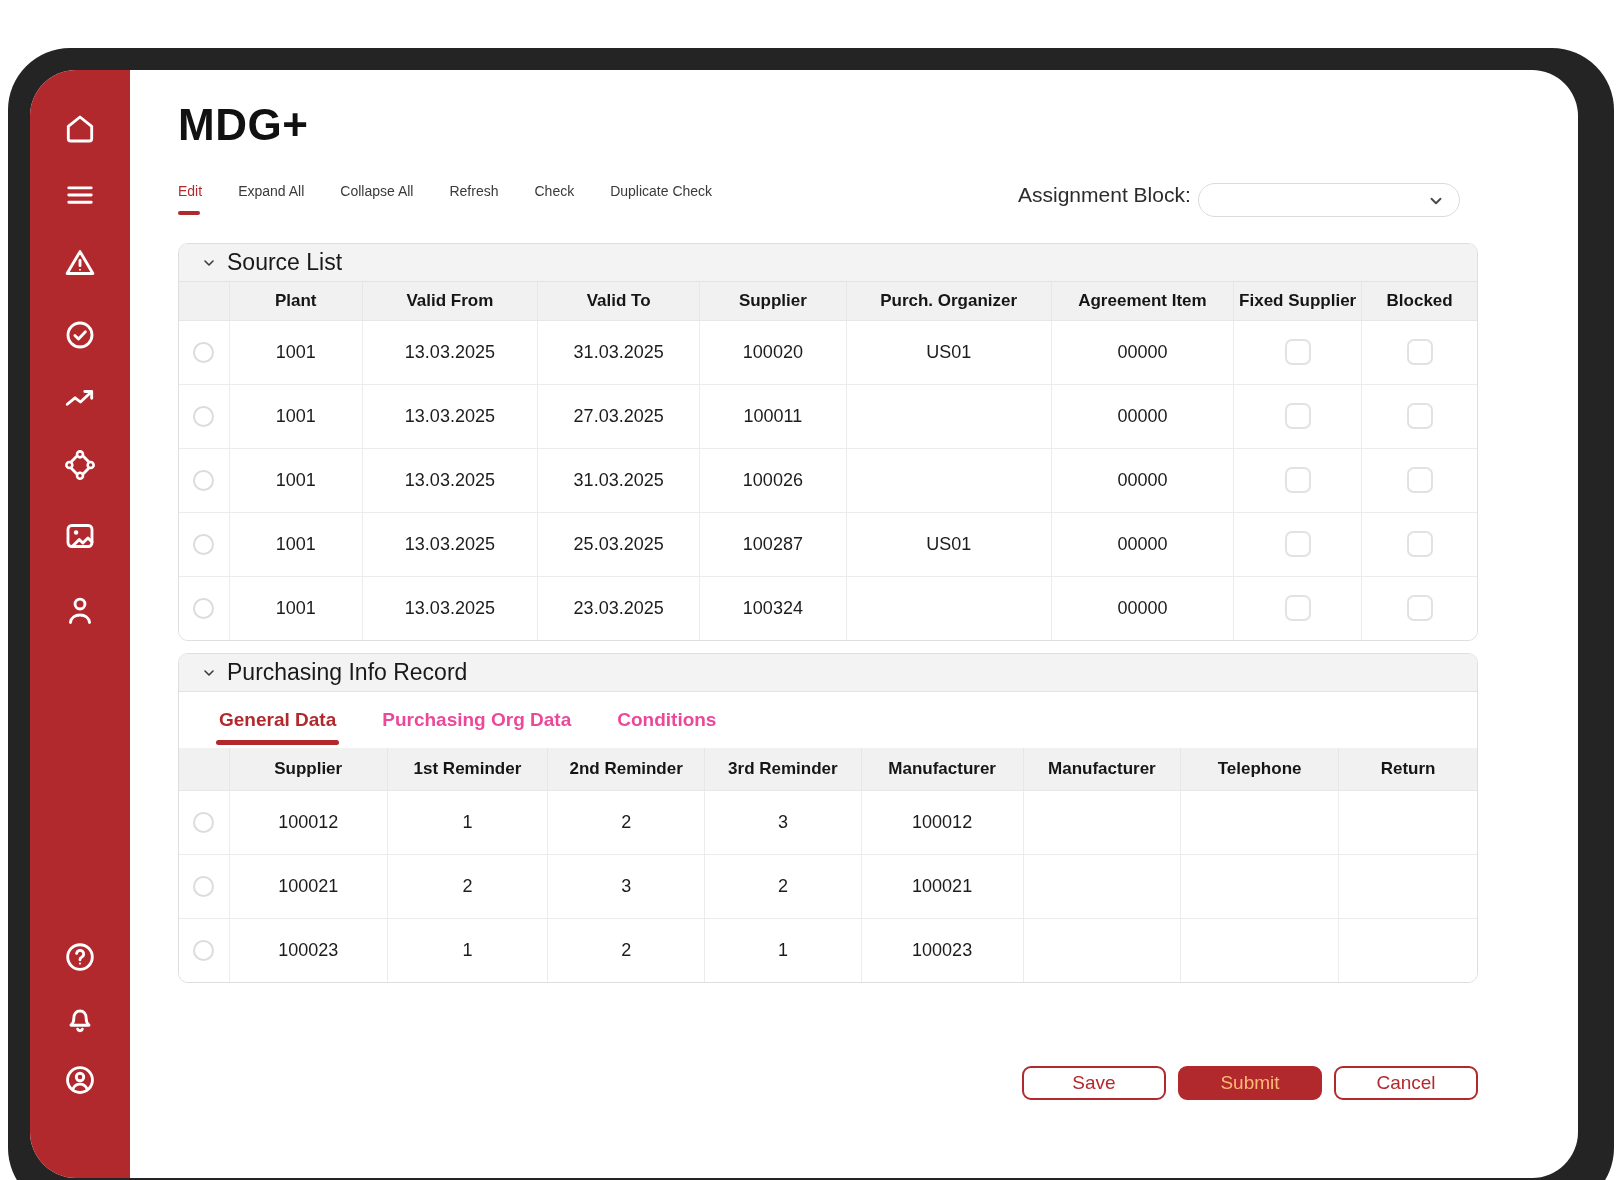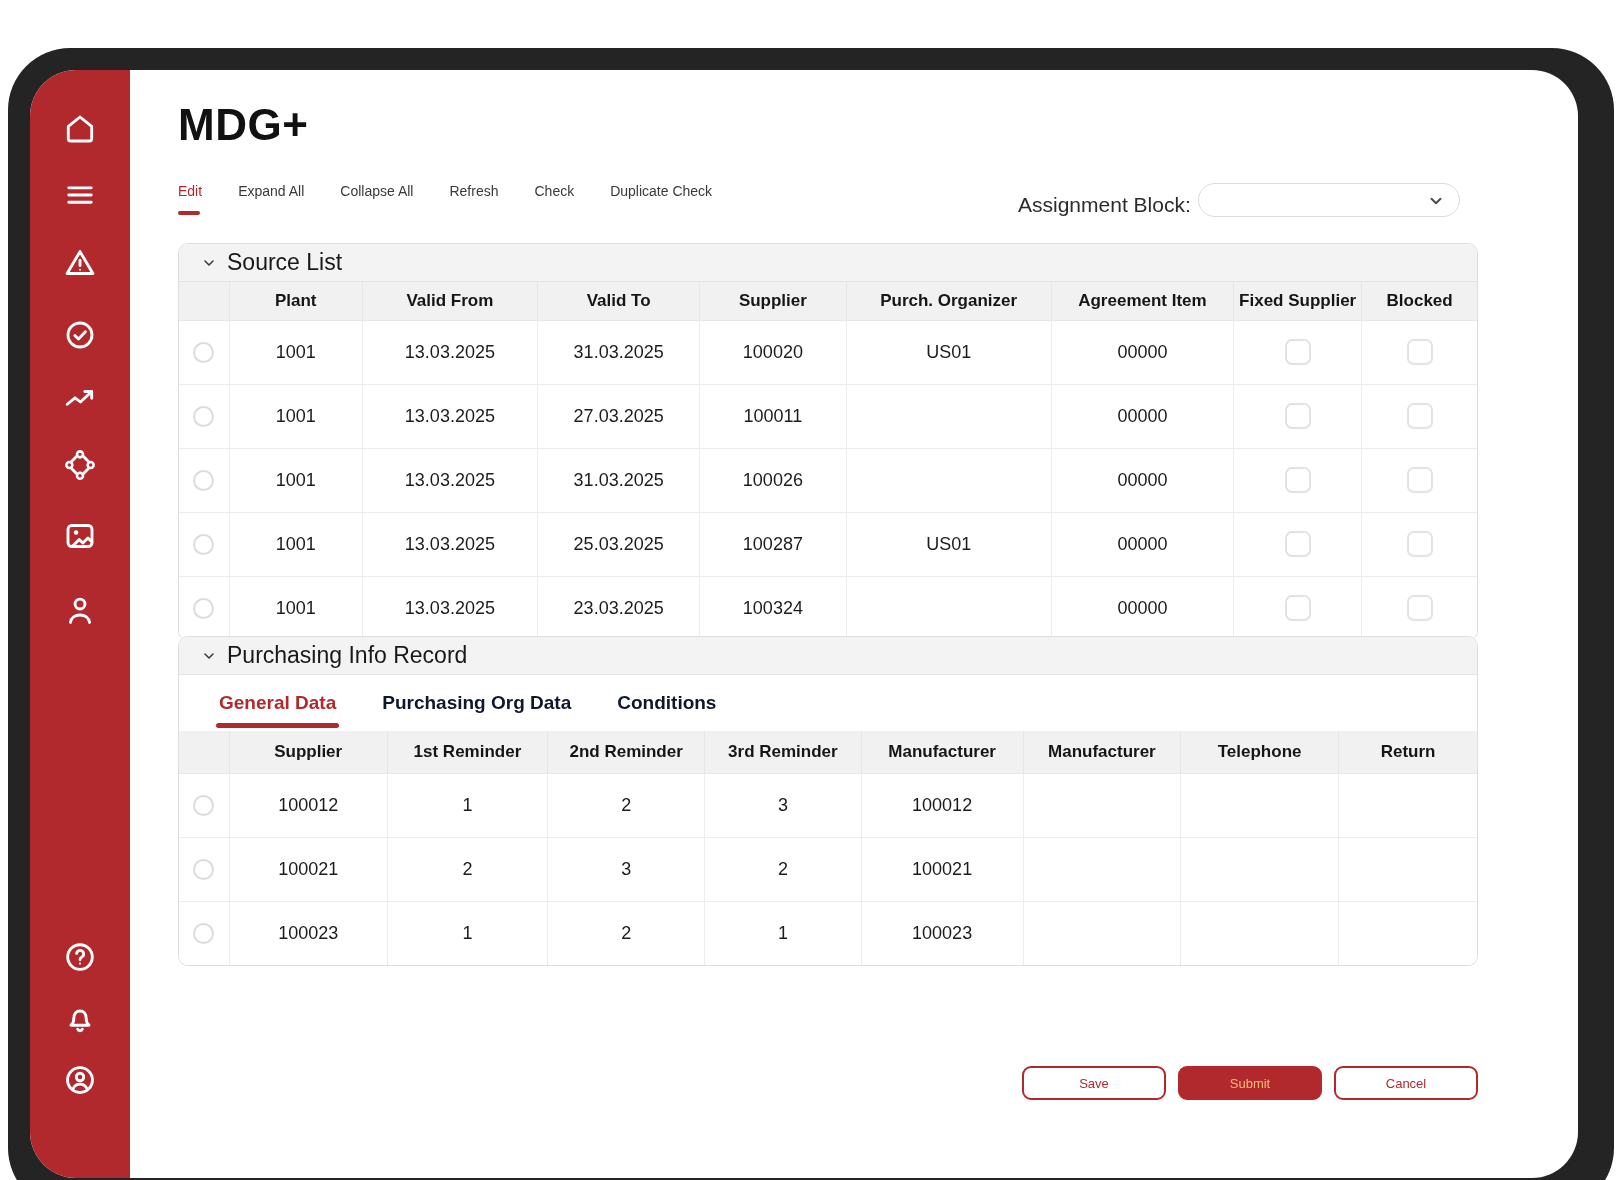--- a/index.html
+++ b/index.html
@@ -16,54 +16,54 @@
   .side-icon svg { width:36px; height:36px; }
 
   
   .page-title { position:absolute; left:148px; top:30px; font-size:44px; font-weight:bold; letter-spacing:.5px; color:#111; }
 
   .toolbar { position:absolute; left:148px; top:113px; display:flex; gap:36px; font-size:14px; color:var(--muted); }
   .tb-item { position:relative; cursor:pointer; white-space:nowrap; }
   .tb-item.active { color:var(--red); }
   .tb-item.active::after { content:""; position:absolute; left:0; right:2px; bottom:-16px; height:4.5px; border-radius:3px; background:var(--red); }
 
-  .assign { position:absolute; top:113px; left:988px; display:flex; align-items:flex-end; gap:7px; }
+  .assign { position:absolute; top:113px; left:988px; display:flex; align-items:flex-start; gap:7px; }
   .assign-label { font-size:21px; color:#2c2c2c; white-space:nowrap; }
   .assign-select { position:relative; width:262px; height:34px; border:1.5px solid #dbdbdb; border-radius:17px; background:#fff; cursor:pointer; }
   .assign-select svg { position:absolute; right:14px; top:8px; width:18px; height:18px; }
 
   
   .section { position:absolute; left:148px; width:1300px; border:1.5px solid var(--boxline); border-radius:10px; background:#fff; overflow:hidden; }
   .sec-src { top:173px; }
-  .sec-pir { top:566px; }
+  .sec-pir { top:583px; }
   .sec-head { display:flex; align-items:center; gap:10px; height:38px; background:var(--strip); border-bottom:1px solid #e3e3e3; padding-left:22px; cursor:pointer; }
   .sec-head svg { width:16px; height:16px; }
   .sec-title { font-size:23px; color:#191919; }
 
   table { width:100%; border-collapse:collapse; table-layout:fixed; }
   th { height:38px; background:var(--thead); font-size:17px; font-weight:bold; color:#161616; border:1px solid var(--line); }
   td { height:64px; background:#fff; font-size:18px; color:#1c1c1c; text-align:center; border:1px solid #ececec; }
   .sec-pir th { height:42px; }
   tr > *:first-child { border-left:none; }
   tr > *:last-child { border-right:none; }
   thead tr > * { border-top:none;text-align:center; }
   tbody tr:last-child > * { border-bottom:none; }
 
   .radio { width:21px; height:21px; border:2px solid #dcdcdc; border-radius:50%; margin:0 auto; cursor:pointer; background:#fff; }
   .checkbox { width:26px; height:26px; border:2px solid #e2e2e2; border-radius:7px; margin:0 auto; cursor:pointer; background:#fff; }
 
   
   .tabs { display:flex; gap:46px; align-items:center; height:56px; padding-left:40px; background:#fff;font-weight:bold; }
-  .tab { position:relative; font-size:19px; color:#0f172a; cursor:pointer; white-space:nowrap; }
+  .tab { position:relative; font-size:19px; color:#ec4899; cursor:pointer; white-space:nowrap; }
   .tab.active { color:var(--red); }
   .tab.active::after { content:""; position:absolute; left:-3px; right:-3px; bottom:-14px; height:5px; border-radius:3px; background:var(--red); }
 
   
   .footer { position:absolute; left:148px; top:996px; width:1300px; display:flex; justify-content:flex-end; gap:12px; }
-  .btn { min-width:144px; height:34px; border-radius:9px; font-size:13px; display:flex; align-items:center; justify-content:center; cursor:pointer; font-family:"Liberation Sans", sans-serif; }
+  .btn { min-width:144px; height:34px; border-radius:9px; font-size:19px; display:flex; align-items:center; justify-content:center; cursor:pointer; font-family:"Liberation Sans", sans-serif; }
   .btn-outline { background:#fff; border:2px solid var(--red); color:var(--red); }
   .btn-filled { background:var(--red); border:2px solid var(--red); color:#fdba74; }
 </style>
 </head>
 <body>
 
 <div class="stage">
   <div class="frame">
     <div class="window">
 

